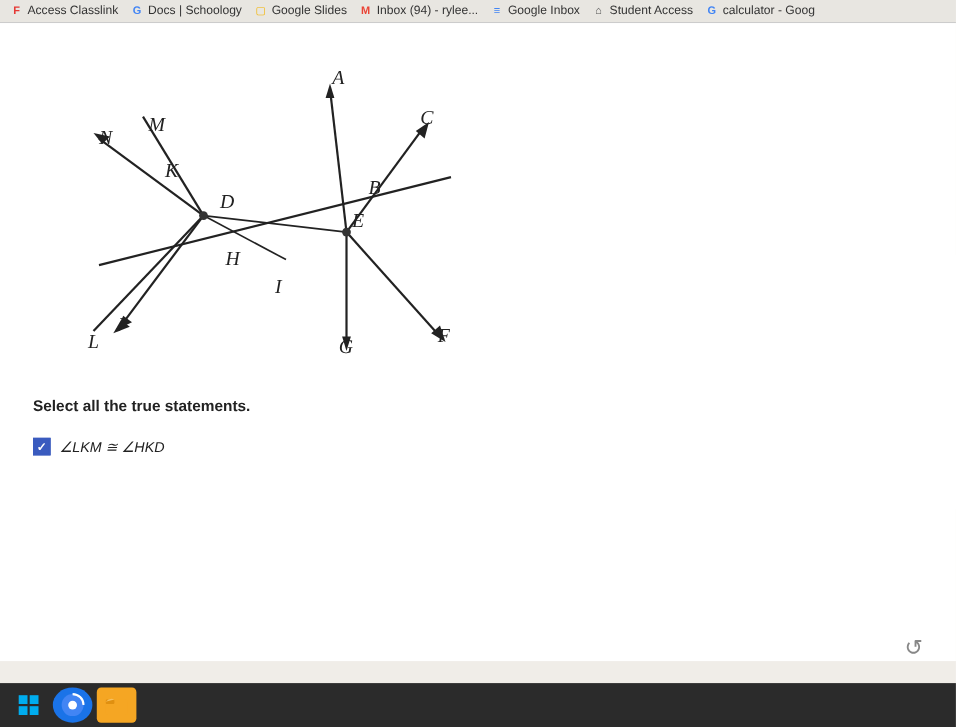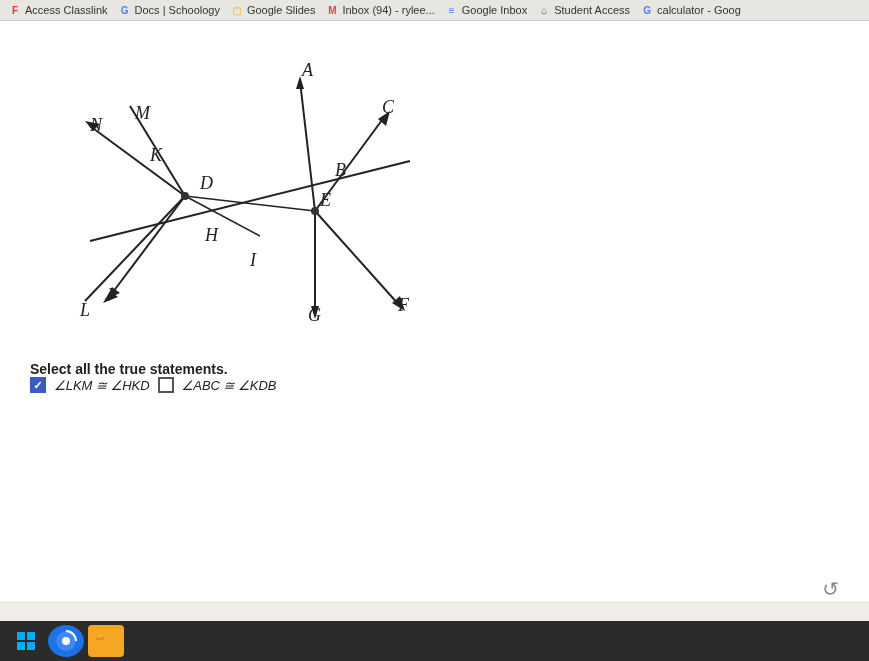--- a/index.html
+++ b/index.html
@@ -54,28 +54,28 @@
     }
     .diagram-svg {
       width: 420px;
       height: 300px;
     }
 
     
     .question-label {
       font-size: 14px;
       font-weight: bold;
-      margin-bottom: 0;
+      margin-bottom: 21px;
       color: #222;
     }
 
     .options-list {
       list-style: none;
       display: flex;
-      flex-direction: row;
+      flex-direction: column;
       gap: 8px;
       text-align: right;
     }
 
     .option-item {
       display: flex;
       align-items: center;
       gap: 8px;
       font-size: 13px;
       color: #222;
@@ -256,24 +256,20 @@
     </svg>
   </div>
 
   <div class="question-label">Select all the true statements.</div>
 
   <ul class="options-list">
     <li class="option-item">
       <div class="checkbox checked"></div>
       <span class="math-text">∠LKM ≅ ∠HKD</span>
     </li>
-    <li class="option-item">
-      <div class="checkbox"></div>
-      <span class="math-text">∠ABC ≅ ∠KDB</span>
-    </li>
   </ul>
 </div>
 
 <div class="corner-icon">↺</div>
 
 <div class="taskbar">
   <div class="taskbar-btn windows">
     <svg width="20" height="20" viewBox="0 0 20 20">
       <rect x="1" y="1" width="8" height="8" fill="#00adef"></rect>
       <rect x="11" y="1" width="8" height="8" fill="#00adef"></rect>

